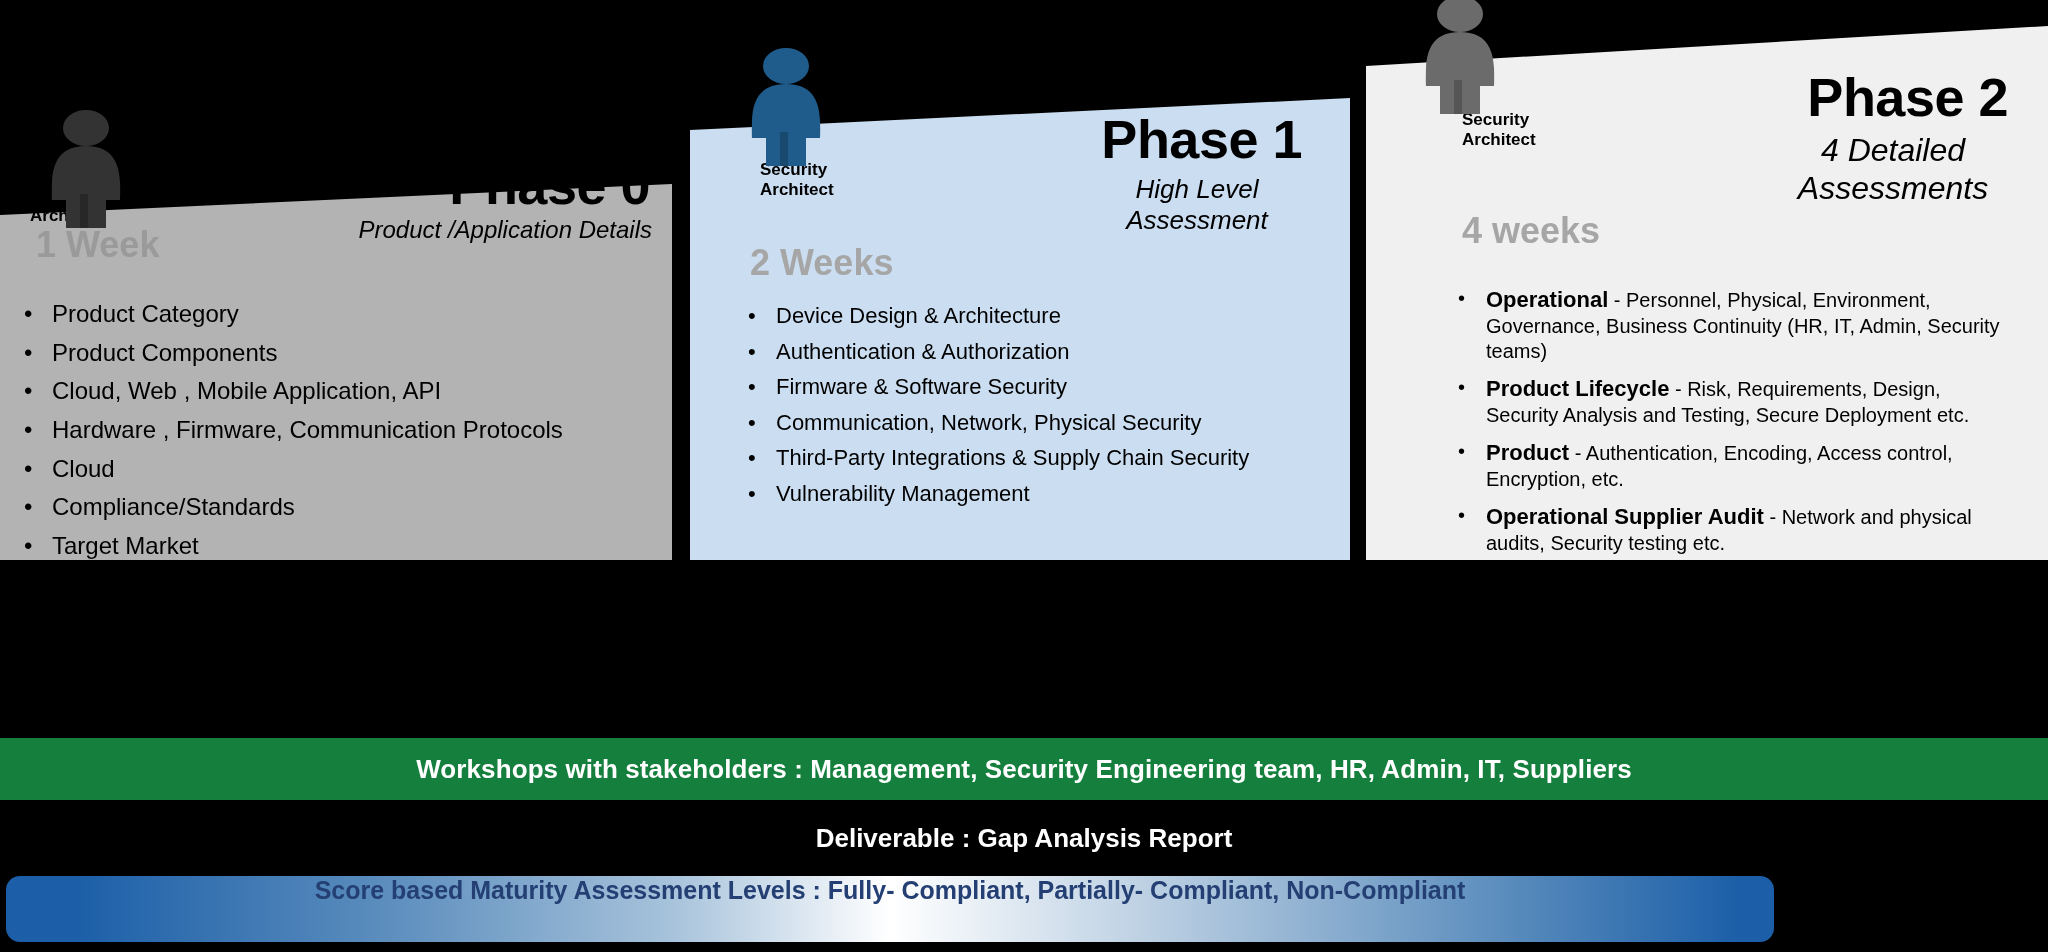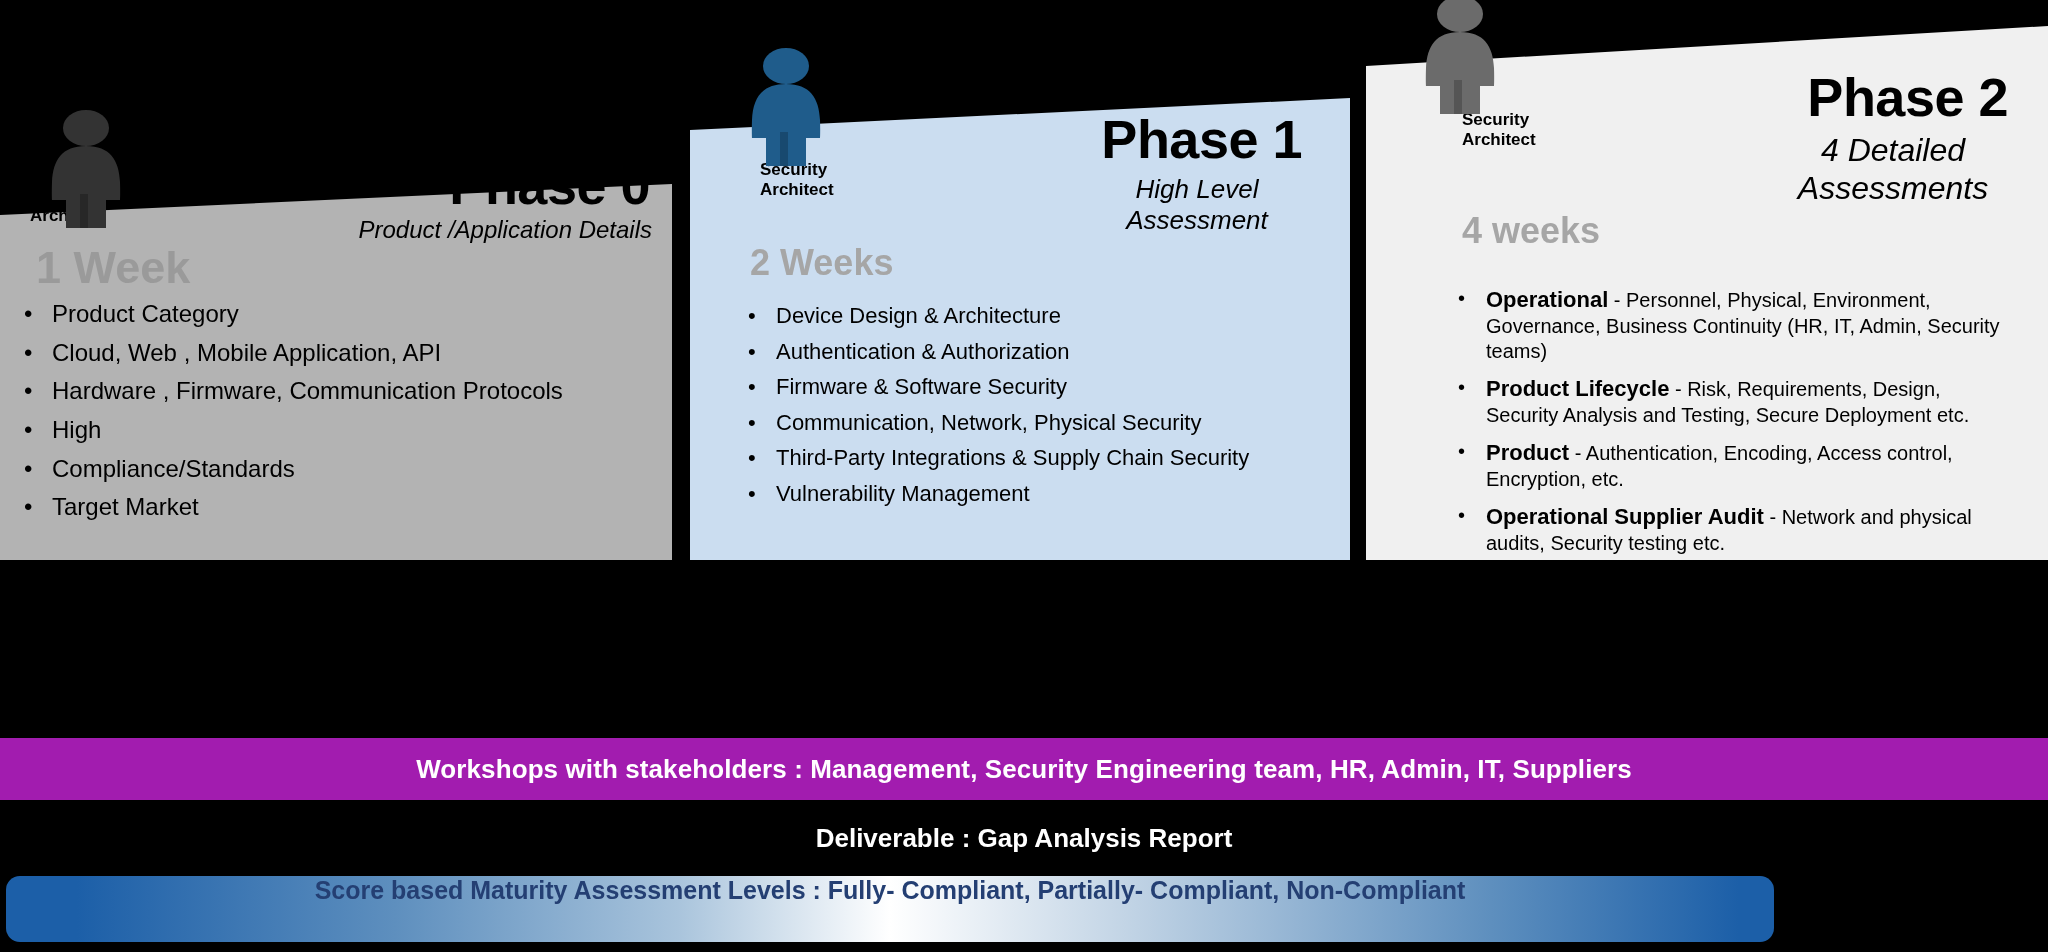--- a/index.html
+++ b/index.html
@@ -21,21 +21,21 @@
 
   ul.bullets{position:absolute;margin:0;padding:0;list-style:none;}
   ul.bullets li{position:relative;padding-left:36px;color:#000;}
   ul.bullets li:before{content:"\2022";position:absolute;left:8px;top:0;font-size:inherit;line-height:inherit;}
 
   
   .p0{left:0px;top:160px;width:672px;height:400px;}
   .p0 .role{left:30px;top:26px;}
   .p0 .phase-title{right:22px;top:-6px;font-size:54px;}
   .p0 .phase-sub{right:20px;top:56px;font-size:24px;text-align:right;}
-  .p0 .duration{left:36px;top:82px;font-size:45px;}
+  .p0 .duration{left:36px;top:64px;font-size:36px;}
   .p0 ul.bullets{left:16px;top:138px;font-size:24px;line-height:1.32;}
   .p0 ul.bullets li{margin-bottom:7px;}
 
   
   .p1{left:690px;top:90px;width:660px;height:470px;}
   .p1 .role{left:70px;top:70px;}
   .p1 .phase-title{right:48px;top:18px;font-size:54px;}
   .p1 .phase-sub{right:48px;top:84px;font-size:26px;text-align:center;width:210px;}
   .p1 .duration{left:60px;top:152px;font-size:36px;}
   .p1 ul.bullets{left:50px;top:212px;font-size:22px;line-height:1.30;}
@@ -46,21 +46,21 @@
   .p2 .role{left:96px;top:92px;}
   .p2 .phase-title{right:40px;top:48px;font-size:54px;}
   .p2 .phase-sub{right:40px;top:114px;font-size:32px;width:230px;text-align:center;}
   .p2 .duration{left:96px;top:192px;font-size:36px;}
   .p2 ul.bullets{left:84px;top:268px;font-size:20px;line-height:1.26;width:560px;}
   .p2 ul.bullets li{margin-bottom:11px;}
   .p2 ul.bullets li .lead{font-weight:bold;font-size:22px;}
 
   
   .workshop-bar{position:absolute;left:0;top:738px;width:2048px;height:62px;
-      background:#a21caf;display:flex;align-items:center;justify-content:center;}
+      background:#15803d;display:flex;align-items:center;justify-content:center;}
   .workshop-bar .txt{color:#fff;font-weight:bold;font-size:26px;letter-spacing:.1px;}
 
   .deliverable{position:absolute;left:0;top:810px;width:2048px;height:56px;
       display:flex;align-items:center;justify-content:center;}
   .deliverable .txt{color:#fff;font-weight:bold;font-size:26px;}
 
   .score-bar{position:absolute;left:6px;top:876px;width:1768px;height:66px;border-radius:14px;
       background:linear-gradient(90deg,#1C5FA8 0%, #1C5FA8 4%, #5E8FBE 22%, #A9C4DC 38%, #FFFFFF 50%, #BFD2E4 64%, #5E8FBE 84%, #1C5FA8 98%, #1C5FA8 100%);
       display:flex;align-items:flex-start;justify-content:center;}
   .score-bar .txt{color:#243F73;font-weight:bold;font-size:25px;}
@@ -80,23 +80,24 @@
     <div class="content">
       <div class="role">
         <span>Security</span><br>
         <span>Architect</span>
       </div>
       <div class="phase-title">Phase 0</div>
       <div class="phase-sub">Product /Application Details</div>
       <div class="duration">1 Week</div>
       <ul class="bullets">
           <li>Product Category</li>
+          <li>Product Components</li>
           <li>Cloud, Web , Mobile Application, API</li>
           <li>Hardware , Firmware, Communication Protocols</li>
-          <li>High</li>
+          <li>Cloud</li>
           <li>Compliance/Standards</li>
           <li>Target Market</li>
         </ul>
     </div>
   </div>
 
   <div class="person" style="left:38px;top:108px;">
     <svg width="96" height="120" viewBox="0 0 96 120">
       <ellipse cx="48" cy="20" rx="23" ry="18" fill="#333333"></ellipse>
       <path d="M48 38 C24 38 15 52 14 74 C13.6 86 14 92 14 92 L28 92 L28 120 L68 120 L68 92 L82 92 C82 92 82.4 86 82 74 C81 52 72 38 48 38 Z" fill="#333333"></path>

